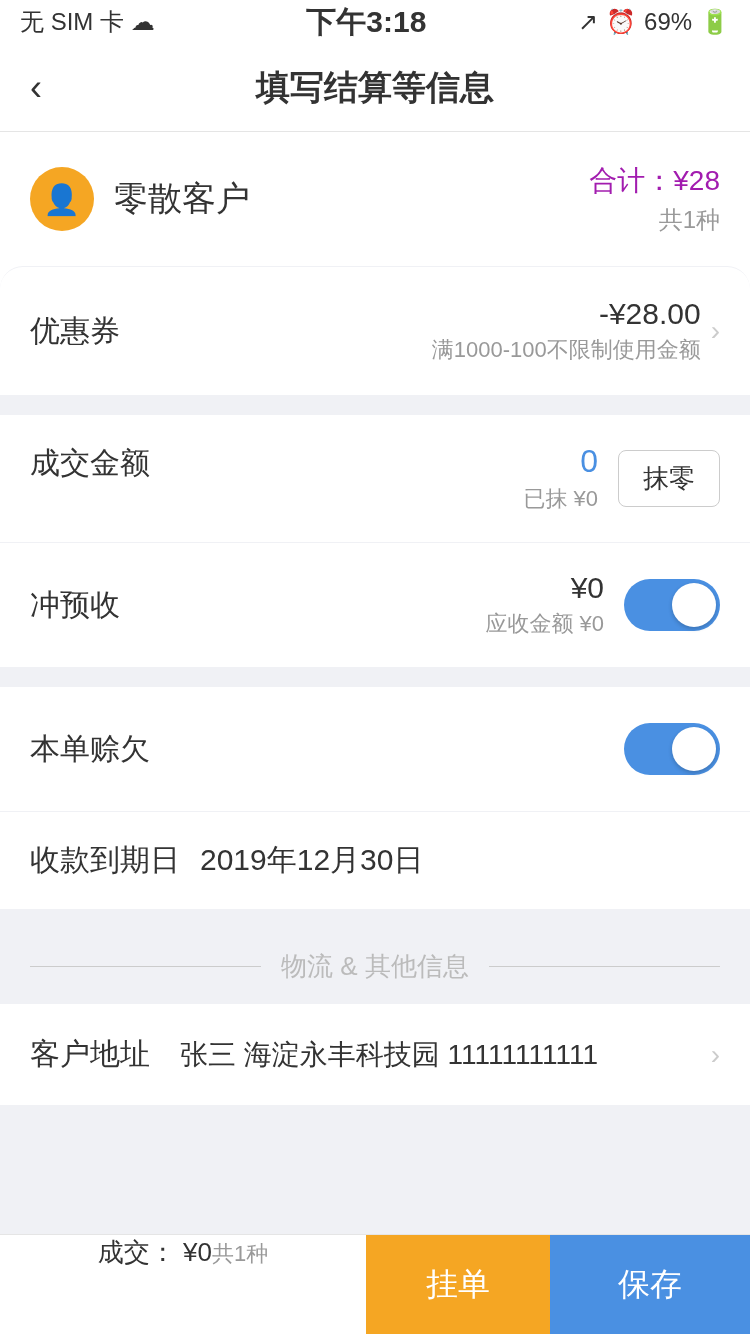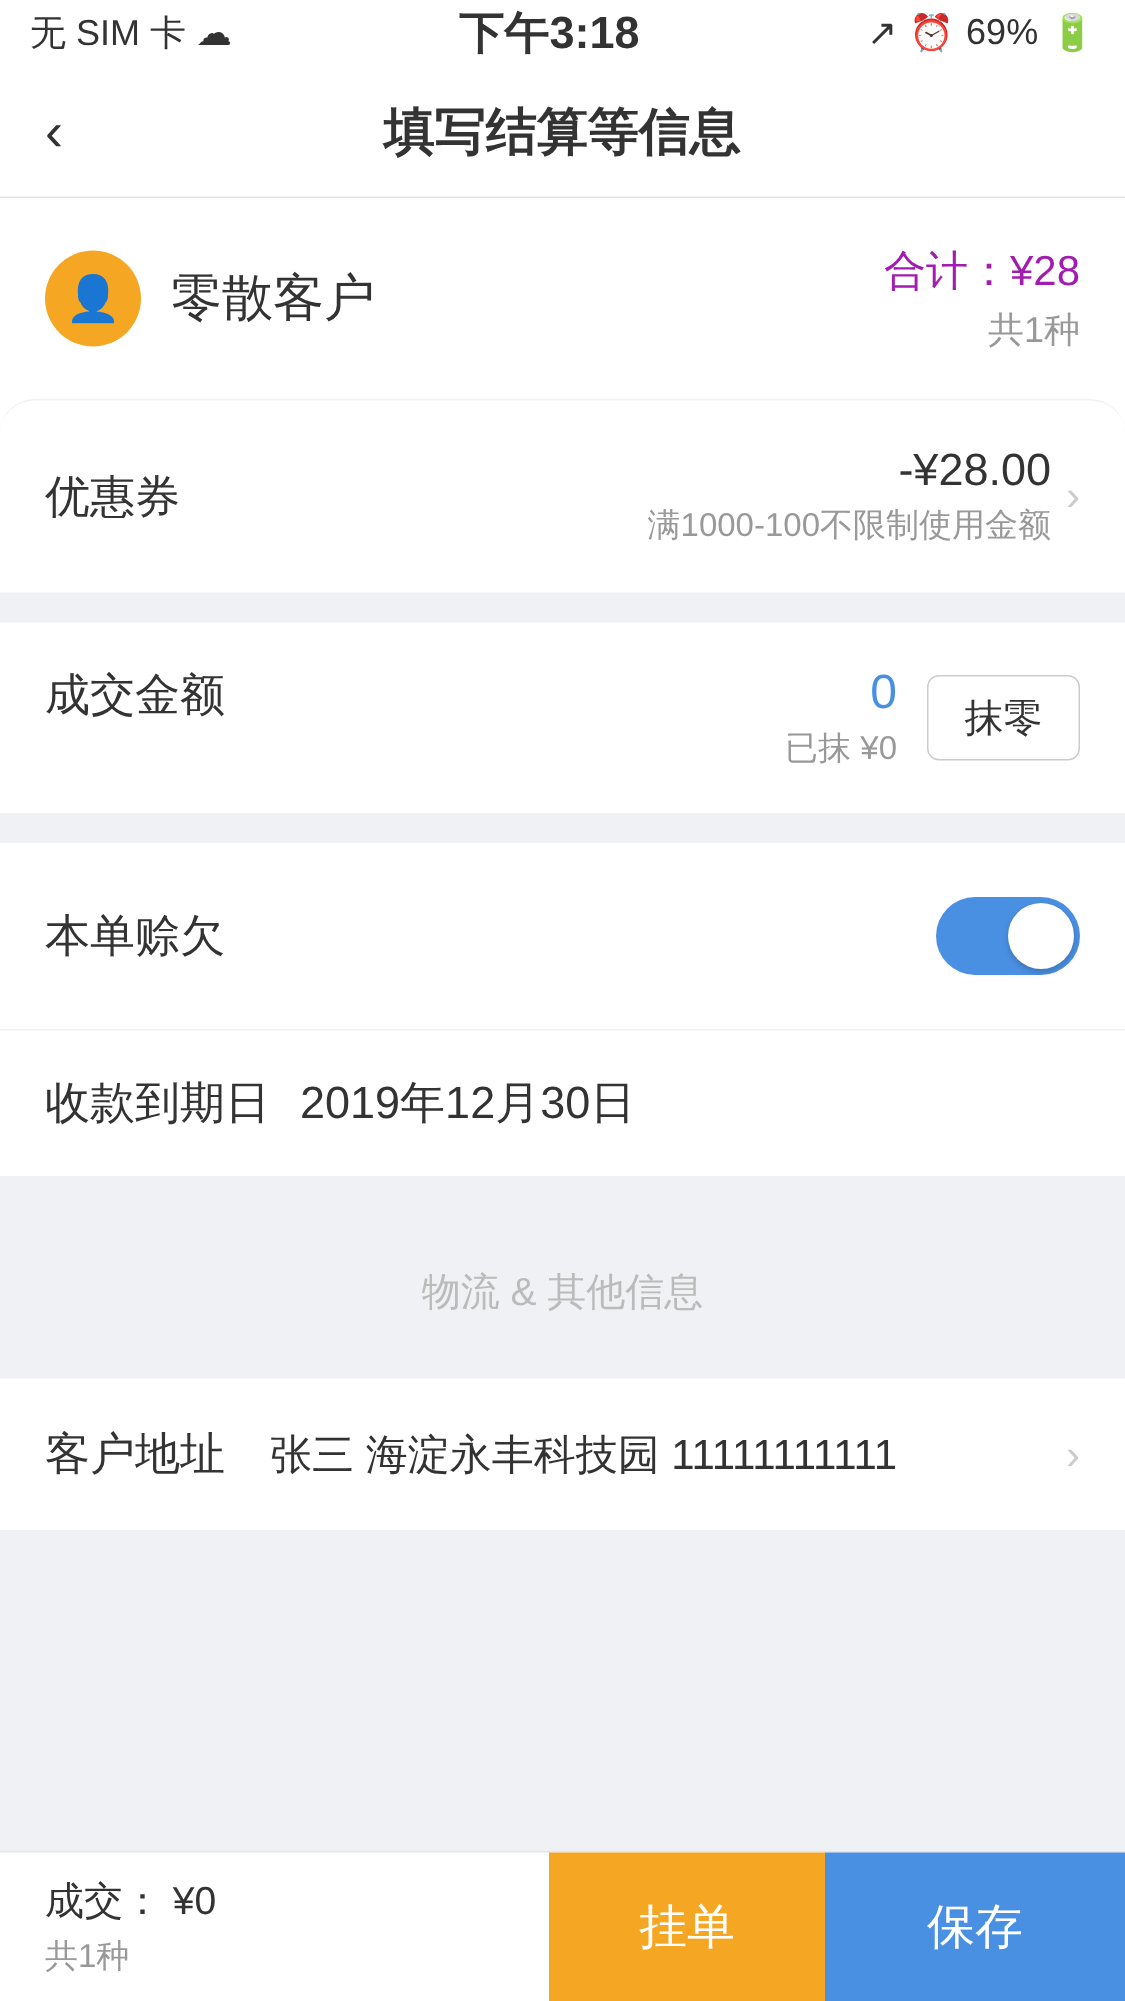--- a/index.html
+++ b/index.html
@@ -264,21 +264,20 @@
       background: #f0f1f5;
       margin: 0;
       padding: 20px 30px;
       text-align: center;
     }
     .logistics-sep-inner {
       display: flex;
       align-items: center;
       justify-content: center;
       gap: 20px;
-      flex-direction: column;
     }
     .sep-line {
       flex: 1;
       height: 1px;
       background: #ccc;
     }
     .logistics-text {
       font-size: 26px;
       color: #bbb;
     }
@@ -313,21 +312,20 @@
       width: 750px;
       height: 100px;
       display: flex;
       align-items: stretch;
       background: #fff;
       border-top: 1px solid #e5e5e5;
     }
     .bottom-info {
       flex: 1;
       display: flex;
-      flex-direction: column;
       justify-content: center;
       padding: 0 30px;
     }
     .bottom-deal-label {
       font-size: 26px;
       color: #333;
     }
     .bottom-deal-count {
       font-size: 22px;
       color: #999;
@@ -409,20 +407,32 @@
     <span class="deal-label">成交金额</span>
     <div class="deal-right">
       <div class="deal-amount-area">
         <div class="deal-amount-value">0</div>
         <div class="deal-already-deducted">已抹 ¥0</div>
       </div>
       <button class="round-btn">抹零</button>
     </div>
   </div>
 
+  <div class="prepay-row">
+    <span class="prepay-label">冲预收</span>
+    <div class="prepay-right">
+      <div class="prepay-amount-area">
+        <div class="prepay-amount">¥0</div>
+        <div class="prepay-receivable">应收金额 ¥0</div>
+      </div>
+      <div class="toggle">
+        <div class="toggle-knob"></div>
+      </div>
+    </div>
+  </div>
 </div>
 
 <div class="debt-section">
   <div class="debt-row">
     <span class="debt-label">本单赊欠</span>
     <div class="toggle">
       <div class="toggle-knob"></div>
     </div>
   </div>
 

